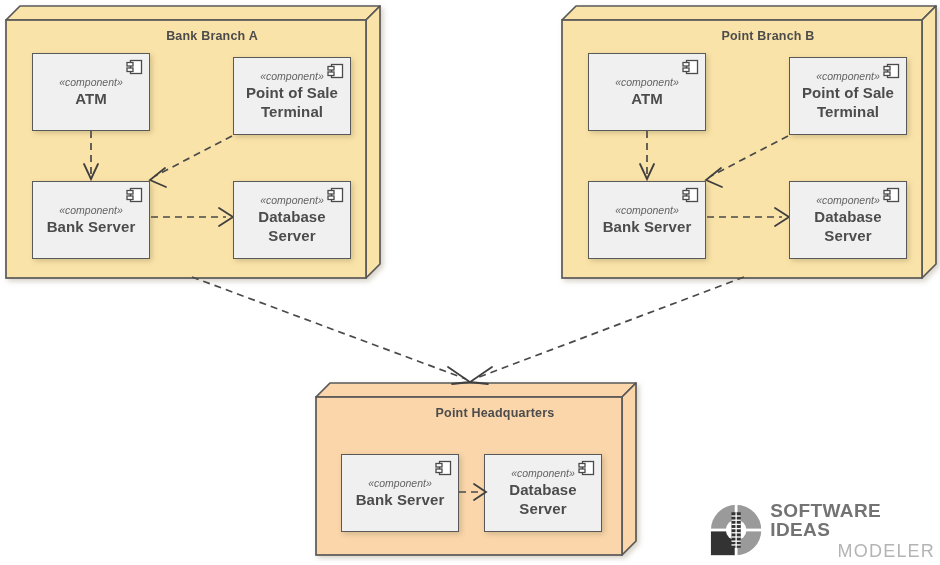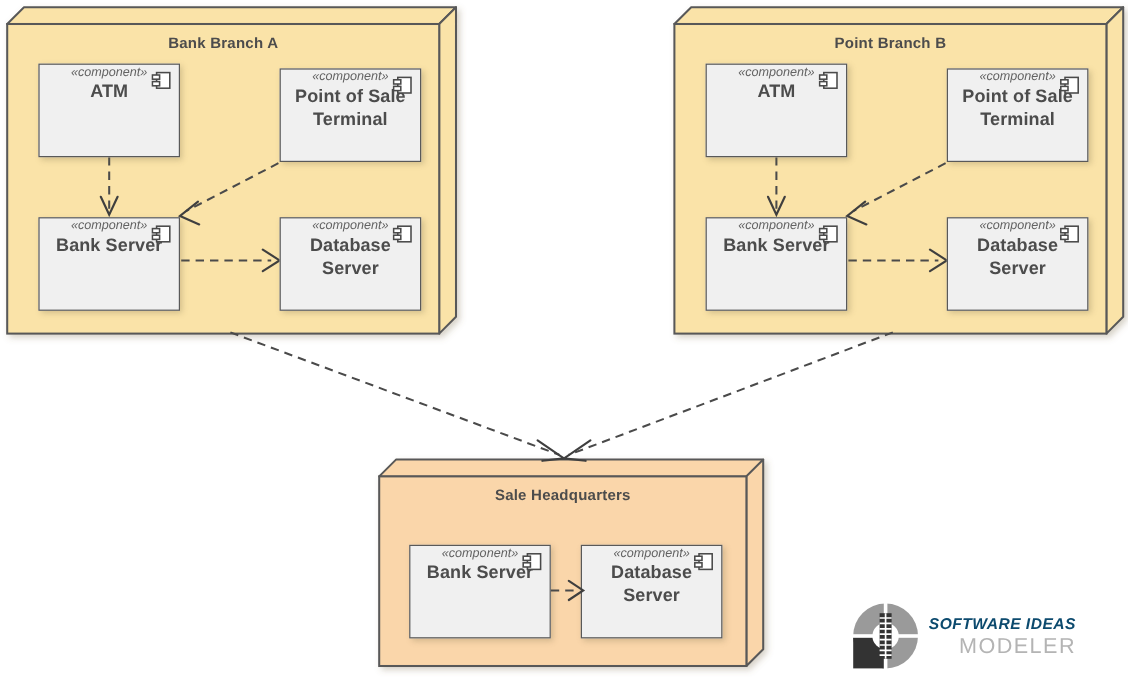--- a/index.html
+++ b/index.html
@@ -35,32 +35,33 @@
   .node-title {
     position: absolute;
     left: 0;
     width: 100%;
     text-align: center;
     font-size: 12.5px;
     font-weight: bold;
     color: #4c4c4c;
     letter-spacing: .2px;
     white-space: nowrap;
+    padding-left: 26px;
   }
   
   .component {
     position: absolute;
     background: #f0f0f0;
     border: 1.6px solid #595959;
     box-sizing: border-box;
     box-shadow: 2px 2px 5px rgba(120,105,70,0.30);
     display: flex;
     flex-direction: column;
     align-items: center;
-    justify-content: flex-start;
+    justify-content: center;
   }
   .stereotype {
     font-size: 10.5px;
     font-style: italic;
     color: #636363;
     line-height: 1.15;
     margin-bottom: 2px;
     white-space: nowrap;
   }
   .cname {
@@ -87,25 +88,24 @@
     width: 225px;
     height: 60px;
     display: flex;
     align-items: center;
   }
   .logo-text {
     margin-left: 8px;
     line-height: 1;
   }
   .logo-line1 {
-    font-size: 13px;
+    font-size: 19px;
     font-weight: bold;
-    color: #0c4a6e;
+    color: #737373;
     letter-spacing: .4px;
-    font-style: italic;
   }
   .logo-line2 {
     font-size: 18px;
     color: #b4b4b4;
     letter-spacing: 1.2px;
     margin-top: 3px;
     text-align: right;
   }
 </style>
 </head>
@@ -179,21 +179,21 @@
 
   <div class="node" style="left:6px; top:20px; width:360px; height:258px;">
     <div class="node-title" style="top:9px;">Bank Branch A</div>
   </div>
 
   <div class="node" style="left:562px; top:20px; width:360px; height:258px;">
     <div class="node-title" style="top:9px;">Point Branch B</div>
   </div>
 
   <div class="node" style="left:316px; top:397px; width:306px; height:158px;">
-    <div class="node-title" style="top:9px;">Sale Headquarters</div>
+    <div class="node-title" style="top:9px;">Point Headquarters</div>
   </div>
 
   <div class="component" style="left:32px; top:53px; width:118px; height:78px;">
     <svg class="comp-icon" viewBox="0 0 17 16">
       <rect x="4.5" y="1.5" width="11" height="13" fill="#ffffff" stroke="#4a4a4a" stroke-width="1.3"></rect>
       <rect x="1" y="3.5" width="6" height="3.5" fill="#ffffff" stroke="#4a4a4a" stroke-width="1.3"></rect>
       <rect x="1" y="9" width="6" height="3.5" fill="#ffffff" stroke="#4a4a4a" stroke-width="1.3"></rect>
     </svg>
     <div class="stereotype">«component»</div>
     <div class="cname">ATM</div>

